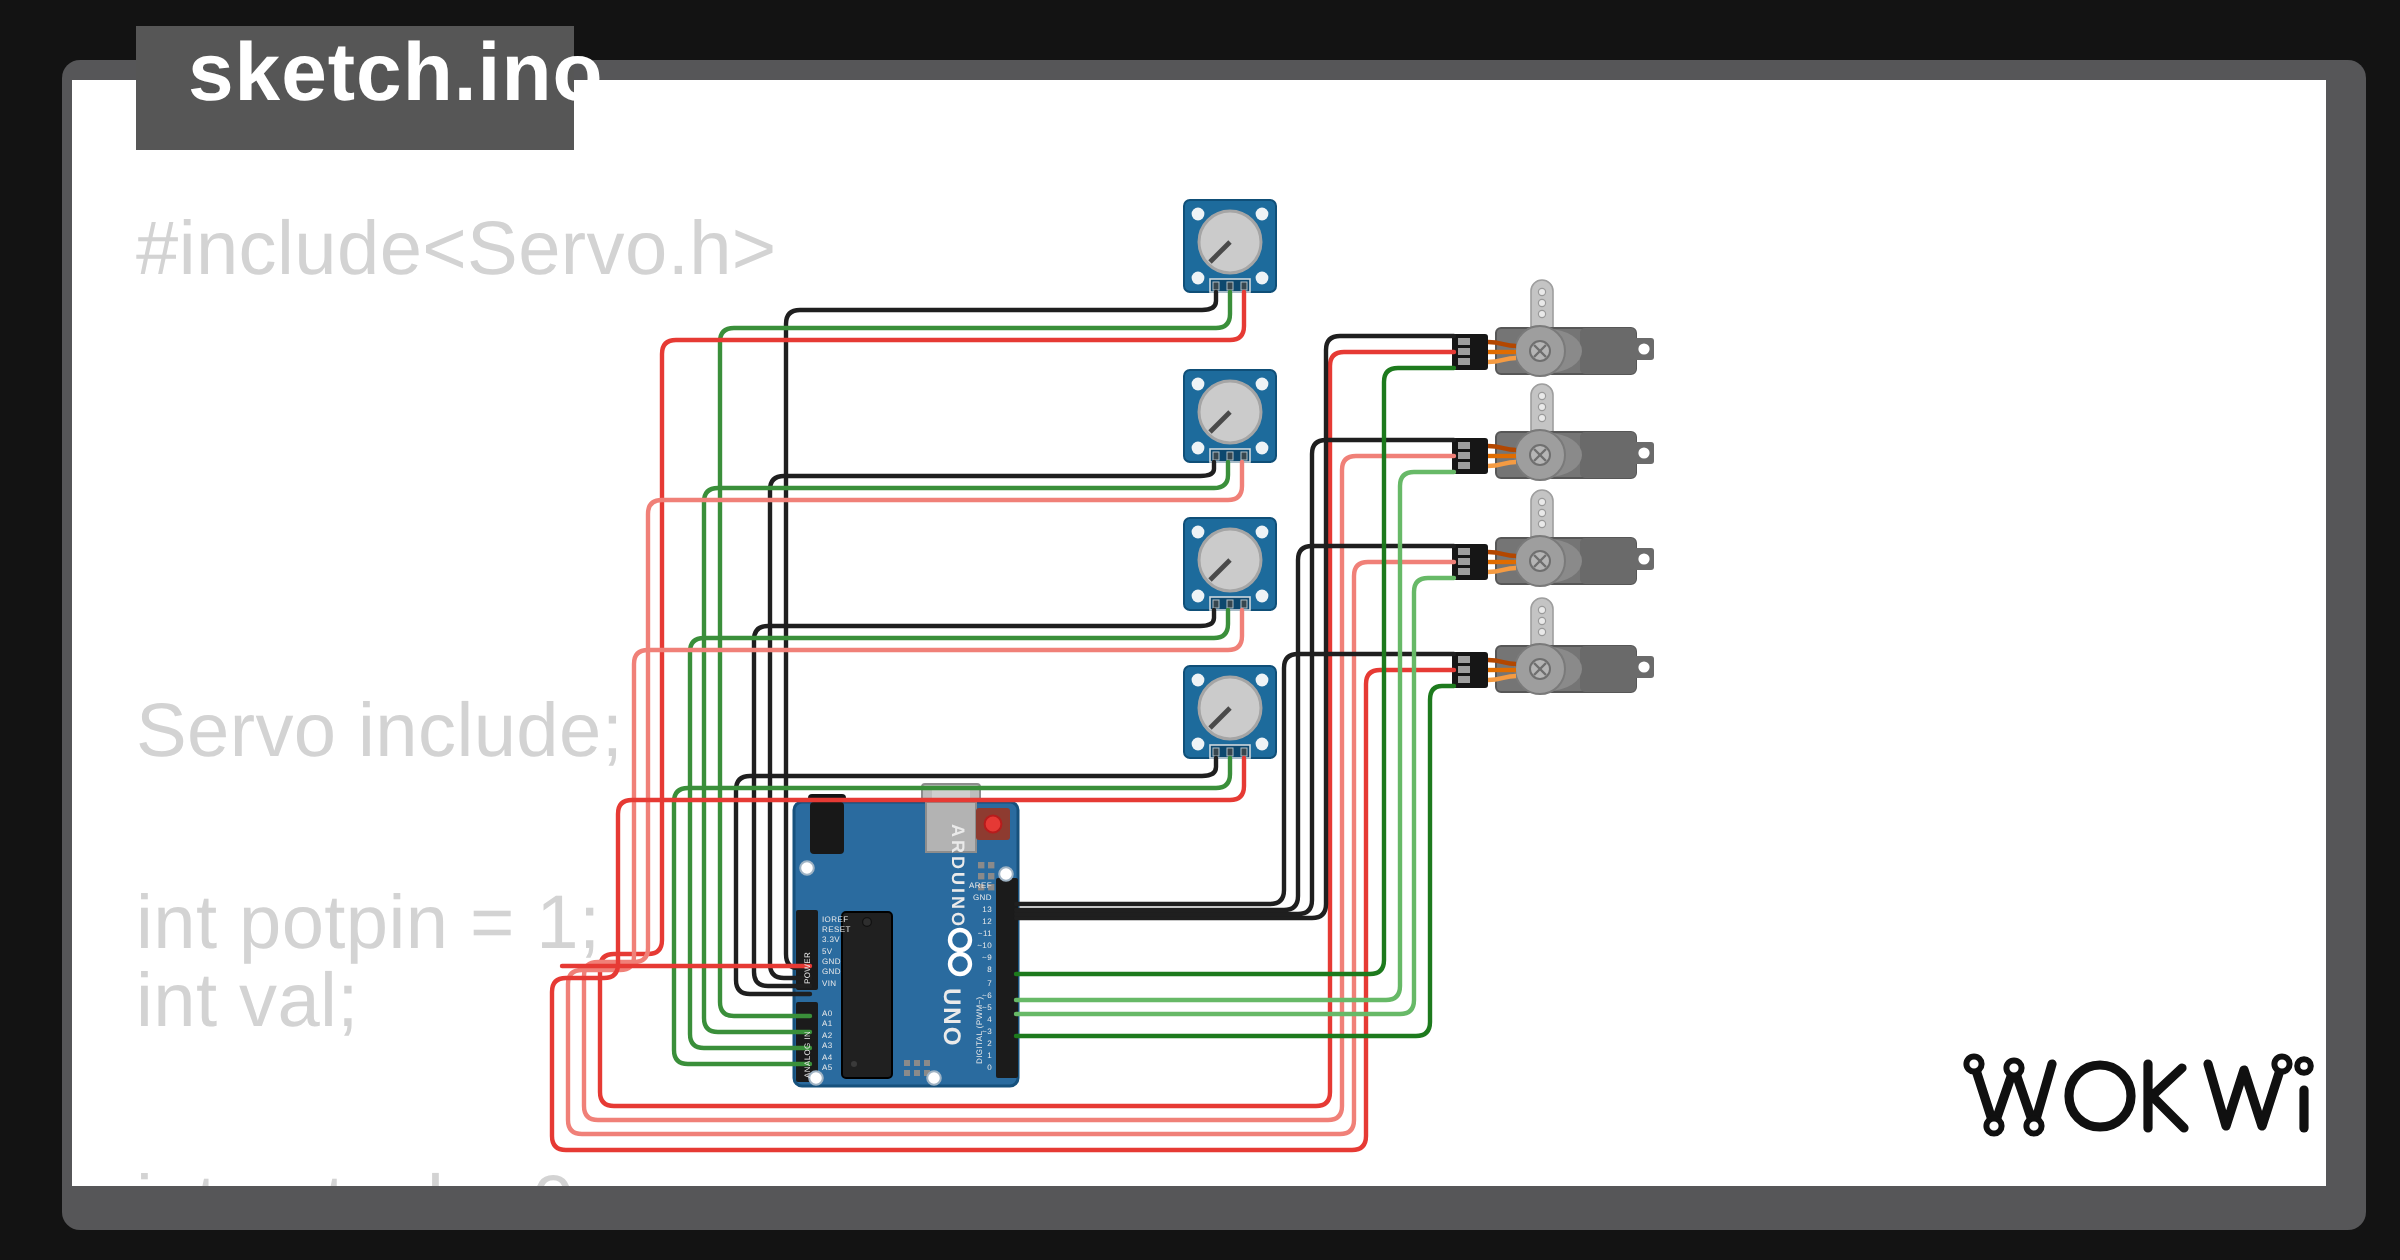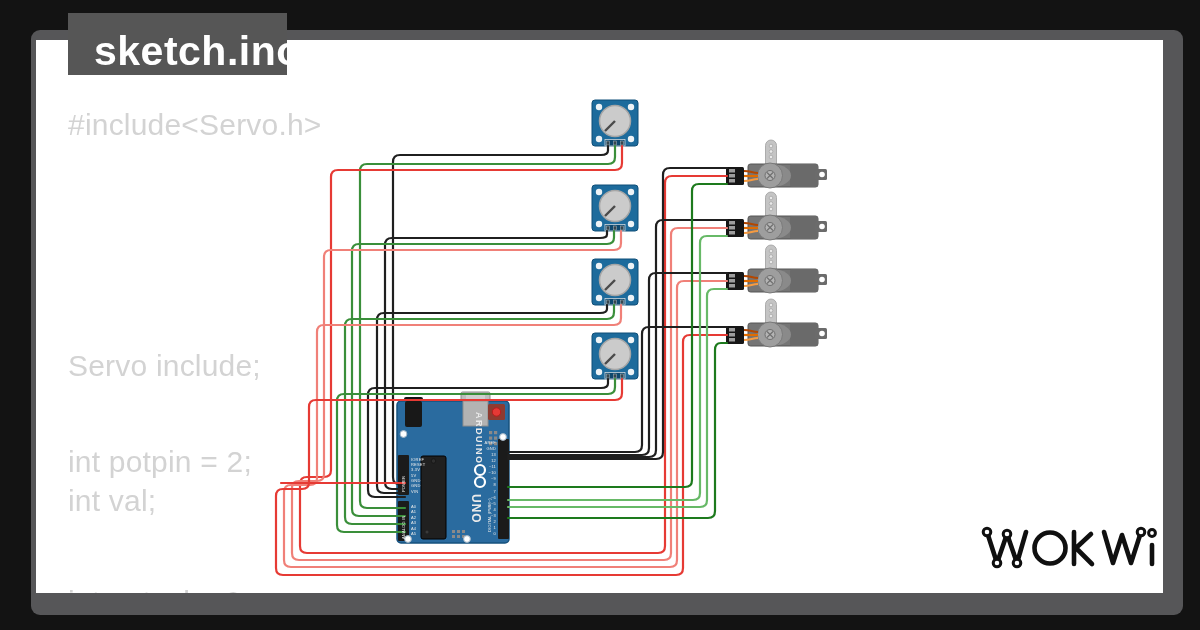--- a/index.html
+++ b/index.html
@@ -9,26 +9,26 @@
   }
   .frame{
     position:absolute;left:31px;top:30px;width:1152px;height:585px;
     background:#565658;border-radius:9px;
   }
   .paper{
     position:absolute;left:36px;top:40px;width:1127px;height:553px;
     background:#ffffff;overflow:hidden;
   }
   .code-line{
-    position:absolute;left:32px;font-size:30px;line-height:34px;
+    position:absolute;left:32px;font-size:38px;line-height:34px;
     color:#d3d3d3;white-space:pre;letter-spacing:0.2px;
   }
   .title-tab{
     position:absolute;left:68px;top:13px;width:219px;height:62px;
-    background:#565656;color:#ffffff;display:flex;align-items:flex-end;
+    background:#565656;color:#ffffff;display:flex;align-items:flex-start;
     padding-left:26px;box-sizing:border-box;font-size:41px;font-weight:600;
     letter-spacing:0.5px;z-index:20;
   }
   .circuit{position:absolute;left:0;top:0;z-index:10;}
   .logo{position:absolute;left:980px;top:518px;z-index:12;}
   .tiny-label{
     position:absolute;z-index:11;color:#eaeaea;font-size:4px;
     white-space:pre;letter-spacing:0.2px;font-family:"Liberation Sans",sans-serif;
   }
   .rot-cw{transform:rotate(90deg);transform-origin:0 0;}
@@ -40,21 +40,21 @@
   .pin-col-digital{line-height:6.07px;text-align:right;width:13px;}
 </style>
 </head>
 <body>
 
 <div class="frame"></div>
 
 <div class="paper">
   <div class="code-line" style="top:68px">#include&lt;Servo.h&gt;</div>
   <div class="code-line" style="top:309px">Servo include;</div>
-  <div class="code-line" style="top:405px">int potpin = 2;</div>
+  <div class="code-line" style="top:405px">int potpin = 1;</div>
   <div class="code-line" style="top:444px">int val;</div>
   <div class="code-line" style="top:545px">int potval = 0;</div>
 </div>
 
 <svg class="circuit" width="1200" height="630" viewBox="0 0 1200 630">
 
   <g>
     <rect x="404" y="397" width="19" height="31" rx="2" fill="#141414"></rect>
     <rect x="461" y="392" width="29" height="35" rx="1.5" fill="#bdbdbd" stroke="#8d8d8d"></rect>
     <rect x="397" y="401" width="112" height="142" rx="4" fill="#2a6b9f" stroke="#16517d" stroke-width="1.5"></rect>

